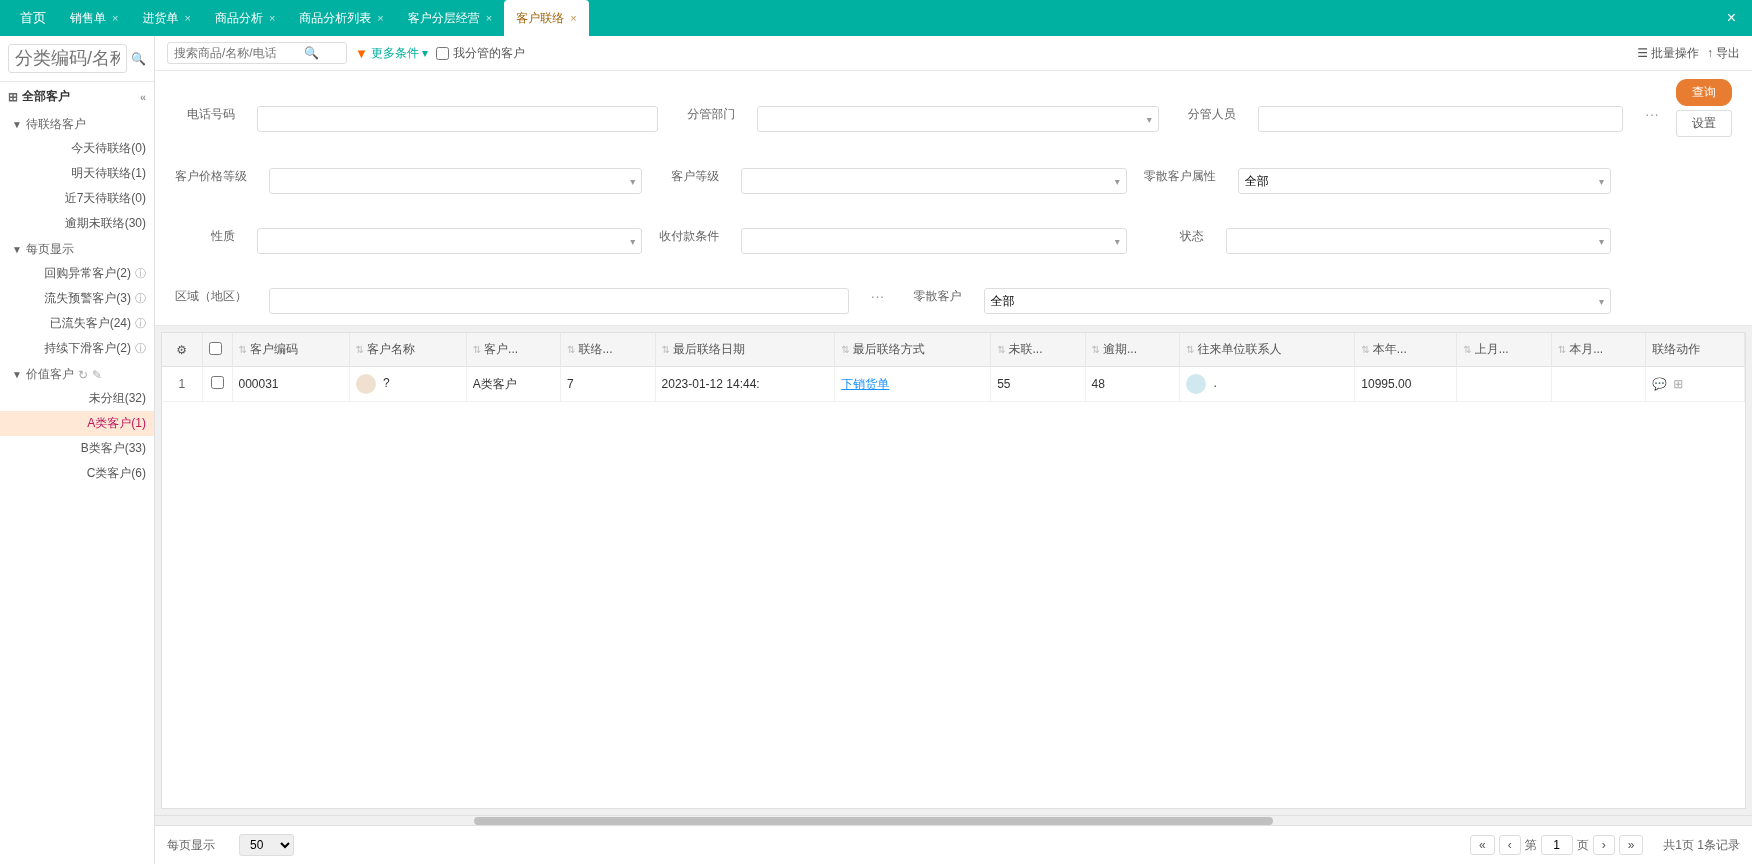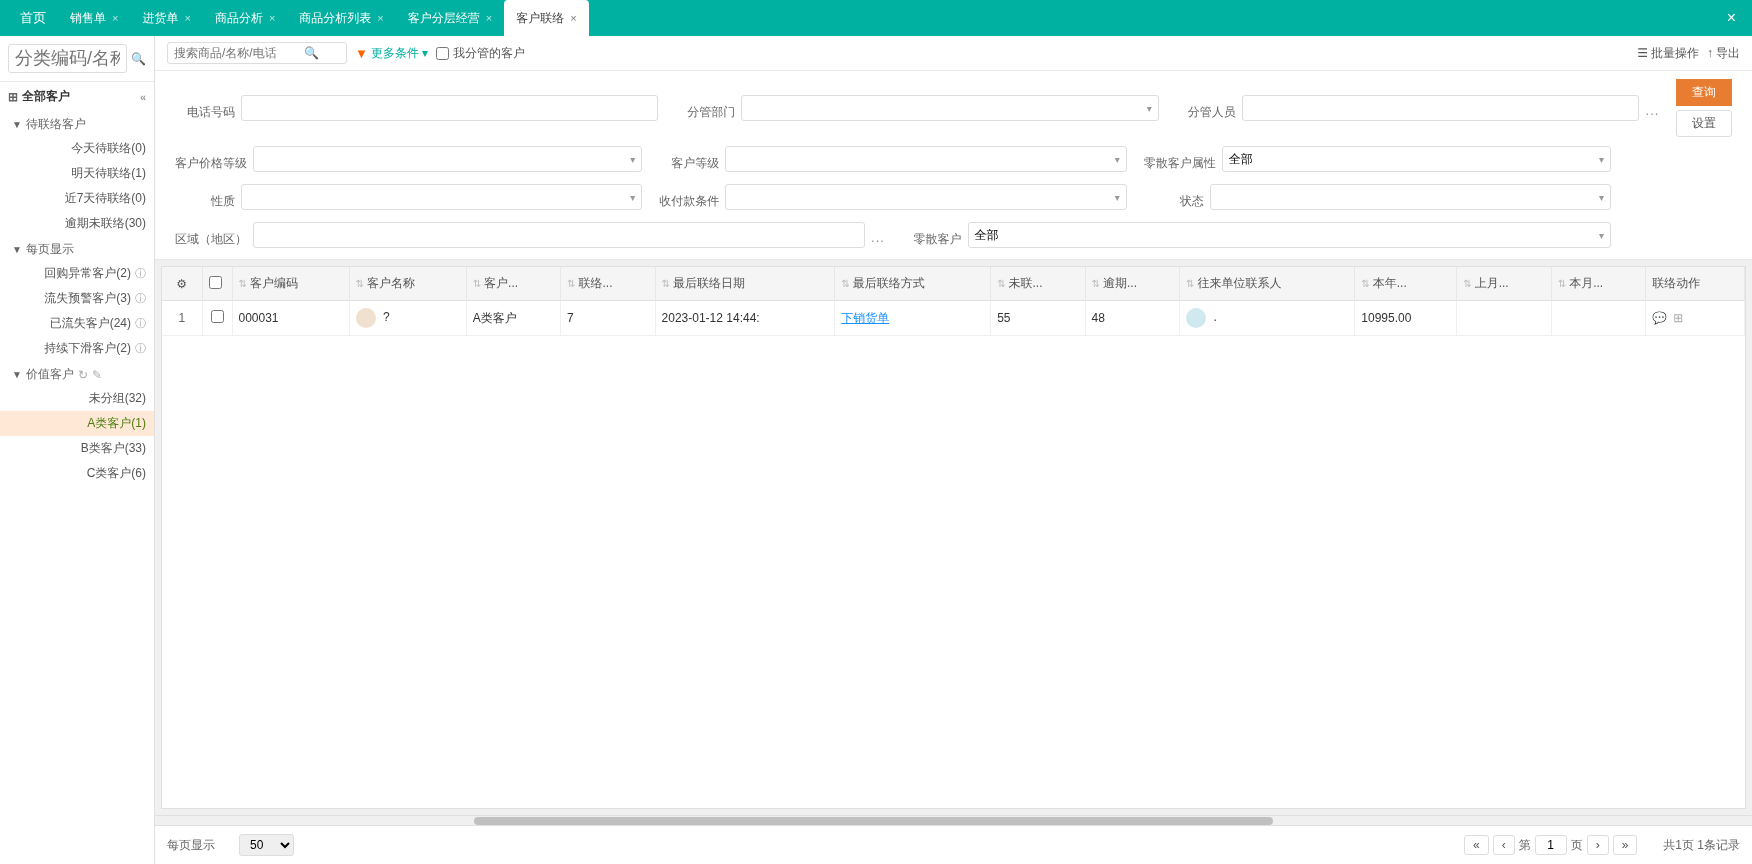--- a/index.html
+++ b/index.html
@@ -19,21 +19,21 @@
       height: 36px;
       display: flex;
       align-items: center;
       cursor: pointer;
       color: white;
       font-size: 13px;
       white-space: nowrap;
     }
     .top-nav .nav-item.active {
       background: white;
-      color: #404040;
+      color: #a16207;
       border-radius: 4px 4px 0 0;
     }
     .top-nav .nav-item .close-x {
       margin-left: 6px;
       font-size: 11px;
       opacity: 0.7;
     }
     .top-nav .home {
       padding: 0 12px;
       color: white;
@@ -110,21 +110,21 @@
       font-size: 10px;
     }
     .sidebar-item {
       padding: 4px 8px 4px 20px;
       color: #555;
       cursor: pointer;
       display: flex;
       align-items: center;
       justify-content: flex-end;
     }
-    .sidebar-item.active { background: #ffe8d6; color: #4d7c0f; }
+    .sidebar-item.active { background: #ffe8d6; color: #be185d; }
     .sidebar-item .info-icon { color: #aaa; font-size: 11px; margin-left: 4px; }
 
     
     .content-area {
       flex: 1;
       display: flex;
       flex-direction: column;
       overflow: hidden;
       background: #f0f0f0;
     }
@@ -192,24 +192,25 @@
     .adv-filter-row {
       display: flex;
       gap: 0;
       margin-bottom: 6px;
       align-items: center;
     }
     .adv-filter-row:last-child { margin-bottom: 0; }
     .filter-cell {
       flex: 1;
       display: flex;
-      align-items: flex-end;
-      gap: 6px;
+      align-items: flex-start;
+      gap: 22px;
       padding: 3px 8px;
       border-right: 1px solid transparent;
+      margin-top: 22px;
     }
     .filter-cell label {
       white-space: nowrap;
       color: #666;
       font-size: 12px;
       min-width: 60px;
       text-align: right;
     }
     .filter-cell .filter-input {
       flex: 1;
@@ -235,21 +236,21 @@
       justify-content: space-between;
     }
     .filter-cell .filter-select .chevron { color: #999; font-size: 10px; }
     .filter-cell .more-btn { color: #999; cursor: pointer; font-size: 14px; }
 
     
     .btn-query {
       background: #e87c30;
       color: white;
       border: none;
-      border-radius: 0;
+      border-radius: 11px;
       padding: 5px 16px;
       cursor: pointer;
       font-size: 12px;
     }
     .btn-setting {
       background: white;
       color: #555;
       border: 1px solid #ddd;
       border-radius: 3px;
       padding: 4px 12px;
@@ -337,21 +338,21 @@
       font-size: 12px;
     }
     .pagination-bar .page-input {
       width: 32px;
       border: 1px solid #ddd;
       border-radius: 3px;
       padding: 2px 4px;
       text-align: center;
       font-size: 12px;
     }
-    .pagination-bar .total-label { color: #666; margin-left: 22px; }
+    .pagination-bar .total-label { color: #666; margin-left: 16px; }
 
     
     .bottom-scrollbar {
       height: 10px;
       background: #f0f0f0;
       border-top: 1px solid #e0e0e0;
       position: relative;
     }
     .bottom-scrollbar .thumb {
       position: absolute;

